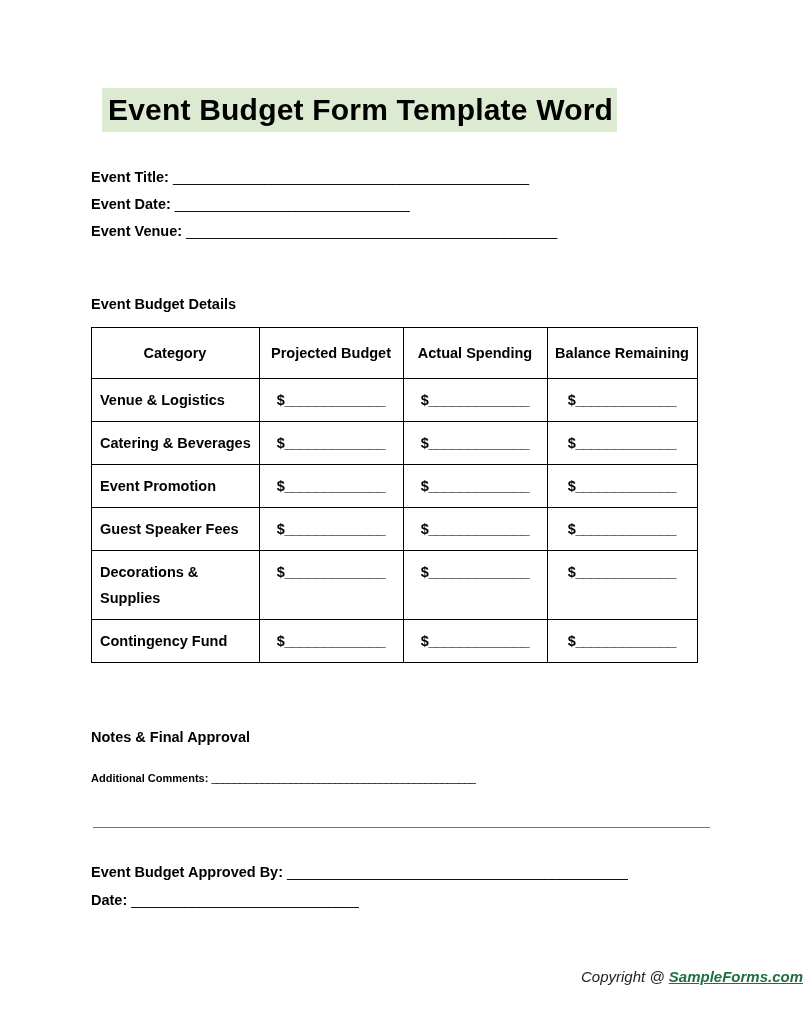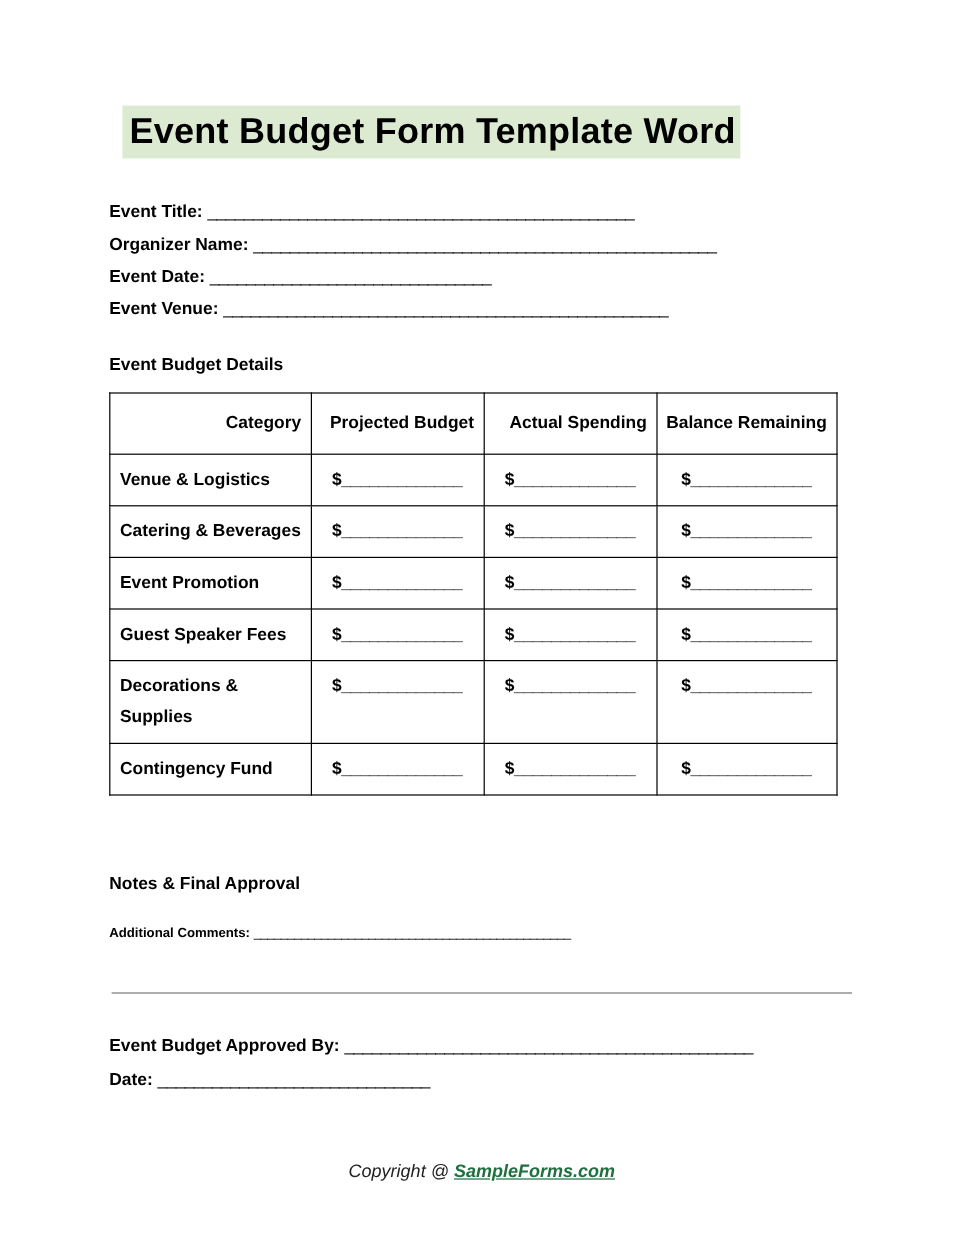--- a/index.html
+++ b/index.html
@@ -79,21 +79,21 @@
   }
   table.budget td, table.budget th {
     border: 1px solid #000000;
     vertical-align: top;
     padding: 8px 8px 8px 7px;
     font-size: 14.5px;
     font-weight: bold;
     text-align: left;
   }
   table.budget th {
-    text-align: right;
+    text-align: center;
     font-weight: bold;
     line-height: 26px;
     padding-top: 12px;
     padding-bottom: 12px;
   }
   table.budget td.cat {
     line-height: 26px;
     padding-left: 8px;
   }
   table.budget td.amt {
@@ -133,21 +133,21 @@
     left: 91px;
     top: 858px;
     width: 640px;
   }
   .approval .field-row { line-height: 28px; }
   .footer {
     position: absolute;
     left: 0;
     top: 968px;
     width: 803px;
-    text-align: center;
+    text-align: right;
     font-size: 15px;
   }
   .footer .copy {
     color: #222222;
   }
   .footer .brand {
     color: #1f6f3f;
     font-weight: bold;
     font-style: italic;
     text-decoration: underline;
@@ -160,24 +160,20 @@
 <div class="page">
 
   <div class="title-wrap">
     <span class="title">Event Budget Form Template Word</span>
   </div>
 
   <div class="fields">
     <div class="field-row">
       <span class="field-label">Event Title:</span>
       <span class="field-line">_______________________________________________</span>
-    </div>
-    <div class="field-row">
-      <span class="field-label">Organizer Name:</span>
-      <span class="field-line">___________________________________________________</span>
     </div>
     <div class="field-row">
       <span class="field-label">Event Date:</span>
       <span class="field-line">_______________________________</span>
     </div>
     <div class="field-row">
       <span class="field-label">Event Venue:</span>
       <span class="field-line">_________________________________________________</span>
     </div>
   </div>

